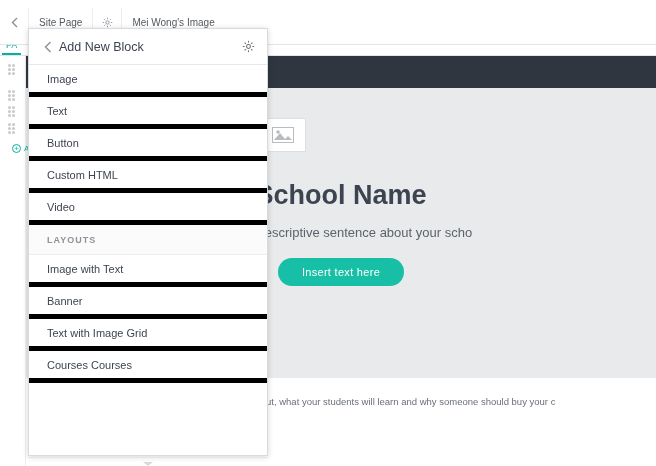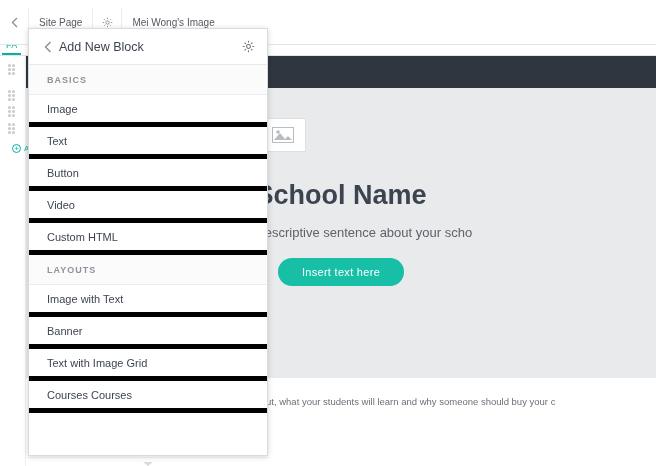--- a/index.html
+++ b/index.html
@@ -369,26 +369,25 @@
           <line x1="3.2" y1="3.2" x2="4.7" y2="4.7"></line>
             <line x1="11.3" y1="11.3" x2="12.8" y2="12.8"></line>
           <line x1="12.8" y1="3.2" x2="11.3" y2="4.7"></line>
             <line x1="4.7" y1="11.3" x2="3.2" y2="12.8"></line>
         </g>
       </svg>
     </div>
   </div>
 
   <div id="panel-list">
-    <div class="sect-head">BASICS</div>
     <div class="blk-item">Image</div>
     <div class="blk-item">Text</div>
     <div class="blk-item">Button</div>
+    <div class="blk-item">Custom HTML</div>
     <div class="blk-item">Video</div>
-    <div class="blk-item">Custom HTML</div>
 
     <div class="sect-head">LAYOUTS</div>
     <div class="blk-item">Image with Text</div>
     <div class="blk-item">Banner</div>
     <div class="blk-item">Text with Image Grid</div>
     <div class="blk-item">Courses Courses</div>
   </div>
 </div>
 
 <div id="bottom-divider"></div>

